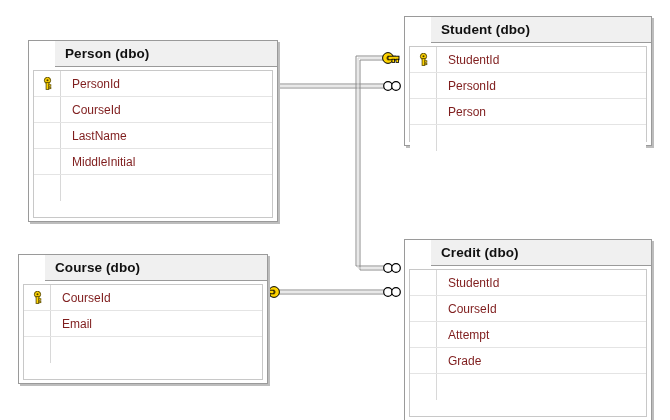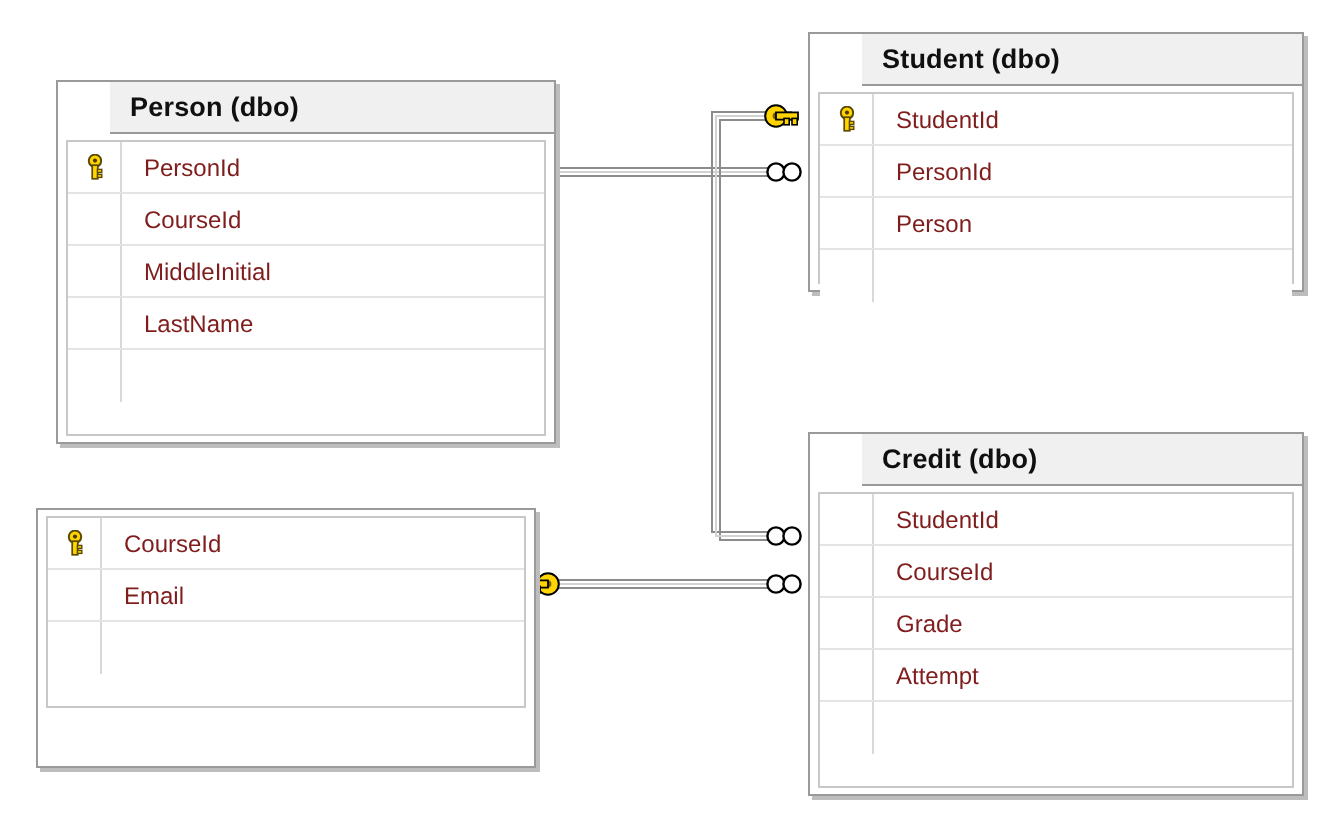--- a/index.html
+++ b/index.html
@@ -156,25 +156,25 @@
               </svg>
             </div>
             <div class="colname">PersonId</div>
           </div>
           <div class="row">
             <div class="gutter"></div>
             <div class="colname">CourseId</div>
           </div>
           <div class="row">
             <div class="gutter"></div>
+            <div class="colname">LastName</div>
+          </div>
+          <div class="row">
+            <div class="gutter"></div>
             <div class="colname">MiddleInitial</div>
-          </div>
-          <div class="row">
-            <div class="gutter"></div>
-            <div class="colname">LastName</div>
           </div>
           <div class="row blank">
             <div class="gutter"></div>
             <div class="colname"></div>
           </div>
         </div>
       </div>
       <div class="entity" style="left: 404px; top: 16px; width: 248px; height: 130px;">
         <div class="hdr">
           <span class="title">Student (dbo)</span>
@@ -200,20 +200,23 @@
             <div class="gutter"></div>
             <div class="colname">Person</div>
           </div>
           <div class="row blank">
             <div class="gutter"></div>
             <div class="colname"></div>
           </div>
         </div>
       </div>
       <div class="entity" style="left: 18px; top: 254px; width: 250px; height: 130px;">
+        <div class="hdr">
+          <span class="title">Course (dbo)</span>
+        </div>
         <div class="grid" style="height: 96px; margin: 3px 4px 4px;">
           <div class="row">
             <div class="gutter">
               <svg class="key-ico" viewBox="0 0 11 13">
                 <circle cx="5.5" cy="3.4" r="3.1" fill="#ffd400" stroke="#5a4a00" stroke-width="1"></circle>
                 <circle cx="5.5" cy="3.3" r="1.05" fill="#4a3c00"></circle>
                 <rect x="4.1" y="5.6" width="2.8" height="6.8" fill="#ffd400" stroke="#5a4a00" stroke-width="0.85"></rect>
                 <rect x="6.7" y="7.7" width="2.2" height="1.5" fill="#ffd400" stroke="#5a4a00" stroke-width="0.7"></rect>
                 <rect x="6.7" y="10.2" width="2.2" height="1.5" fill="#ffd400" stroke="#5a4a00" stroke-width="0.7"></rect>
               </svg>
@@ -223,41 +226,41 @@
           <div class="row">
             <div class="gutter"></div>
             <div class="colname">Email</div>
           </div>
           <div class="row blank">
             <div class="gutter"></div>
             <div class="colname"></div>
           </div>
         </div>
       </div>
-      <div class="entity" style="left: 404px; top: 216px; width: 248px; height: 182px;">
+      <div class="entity" style="left: 404px; top: 239px; width: 248px; height: 182px;">
         <div class="hdr">
           <span class="title">Credit (dbo)</span>
         </div>
         <div class="grid" style="height: 148px; margin: 3px 4px 4px;">
           <div class="row">
             <div class="gutter"></div>
             <div class="colname">StudentId</div>
           </div>
           <div class="row">
             <div class="gutter"></div>
             <div class="colname">CourseId</div>
           </div>
           <div class="row">
             <div class="gutter"></div>
+            <div class="colname">Attempt</div>
+          </div>
+          <div class="row">
+            <div class="gutter"></div>
             <div class="colname">Grade</div>
           </div>
-          <div class="row">
-            <div class="gutter"></div>
-            <div class="colname">Attempt</div>
-          </div>
           <div class="row blank">
             <div class="gutter"></div>
             <div class="colname"></div>
           </div>
         </div>
       </div>
     </div>
 
 </div>
 

